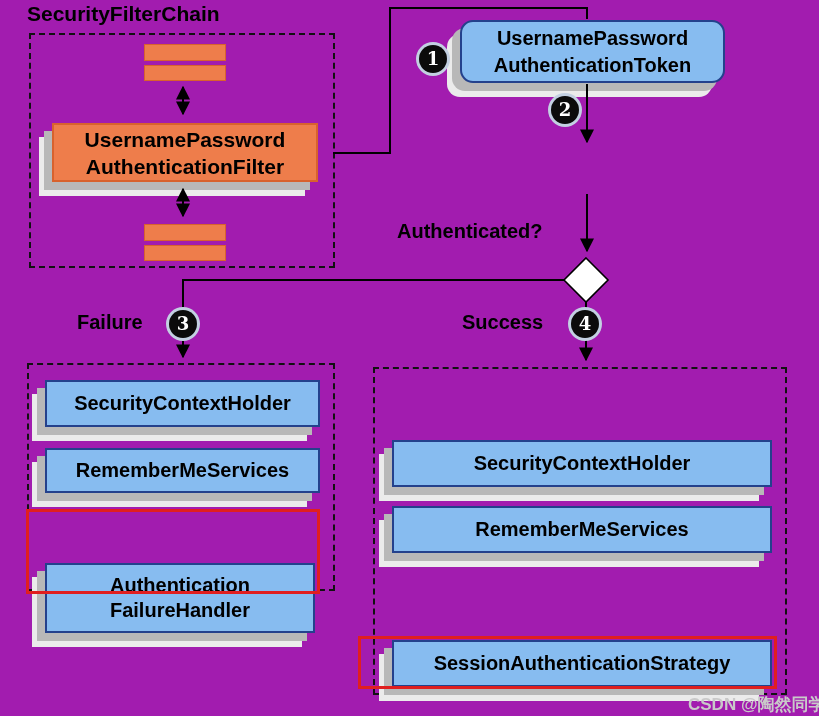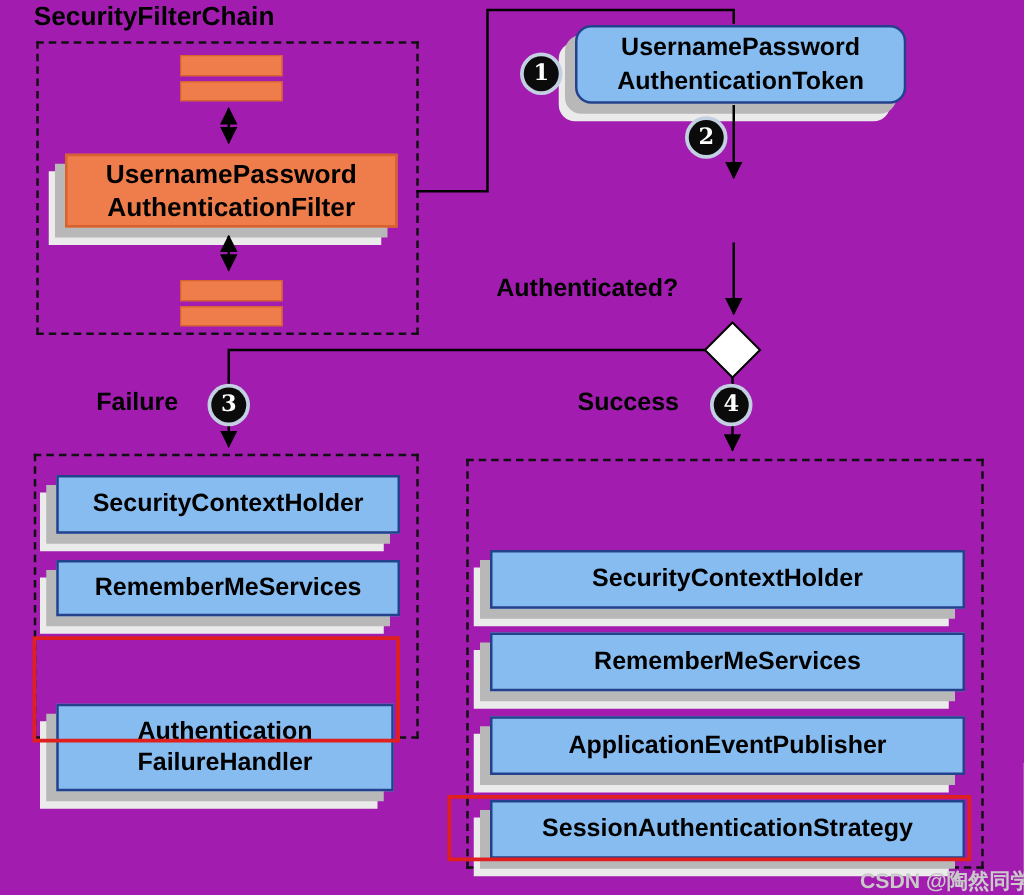--- a/index.html
+++ b/index.html
@@ -79,21 +79,20 @@
   <div class="abs dashed-panel" style="left:27px;top:363px;width:304px;height:224px;"></div>
   <div class="abs node item" style="left:45px;top:380px;width:275px;height:47px;">SecurityContextHolder</div>
   <div class="abs node item" style="left:45px;top:448px;width:275px;height:45px;">RememberMeServices</div>
   <div class="abs red-outline" style="left:26px;top:509px;width:294px;height:85px;"></div>
   <div class="abs node item" style="left:45px;top:515px;width:270px;height:70px;margin-top:48px;">Authentication
 FailureHandler</div>
 
   <div class="abs dashed-panel" style="left:373px;top:367px;width:410px;height:324px;"></div>
   <div class="abs node item" style="left:392px;top:440px;width:380px;height:47px;">SecurityContextHolder</div>
   <div class="abs node item" style="left:392px;top:506px;width:380px;height:47px;">RememberMeServices</div>
-  <div class="abs node item" style="left:392px;top:573px;width:380px;height:47px;">ApplicationEventPublisher</div>
   <div class="abs red-outline" style="left:358px;top:636px;width:419px;height:53px;"></div>
   <div class="abs node item" style="left:392px;top:640px;width:380px;height:47px;">SessionAuthenticationStrategy</div>
 
   <svg id="wires" width="819" height="716" viewBox="0 0 819 716">
     <defs>
       <marker id="ah" viewBox="0 0 10 10" refX="9" refY="5" markerWidth="7" markerHeight="7" orient="auto-start-reverse">
         <path d="M0,0 L10,5 L0,10 z" fill="#000"></path>
       </marker>
     </defs>
 

